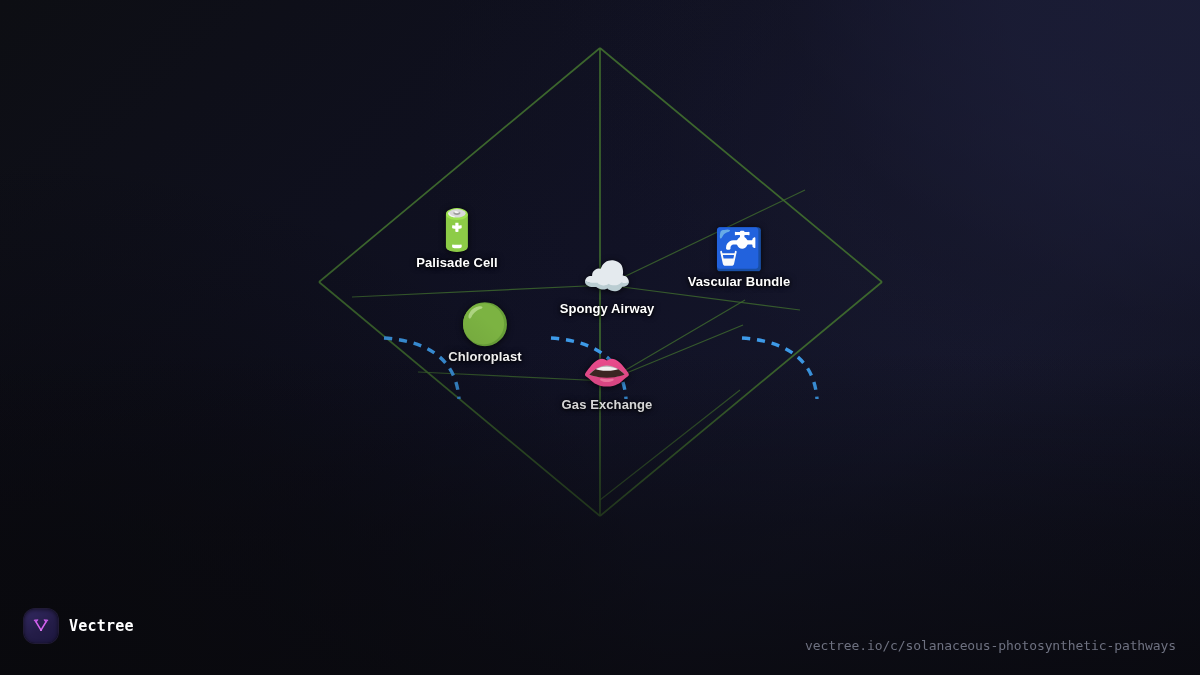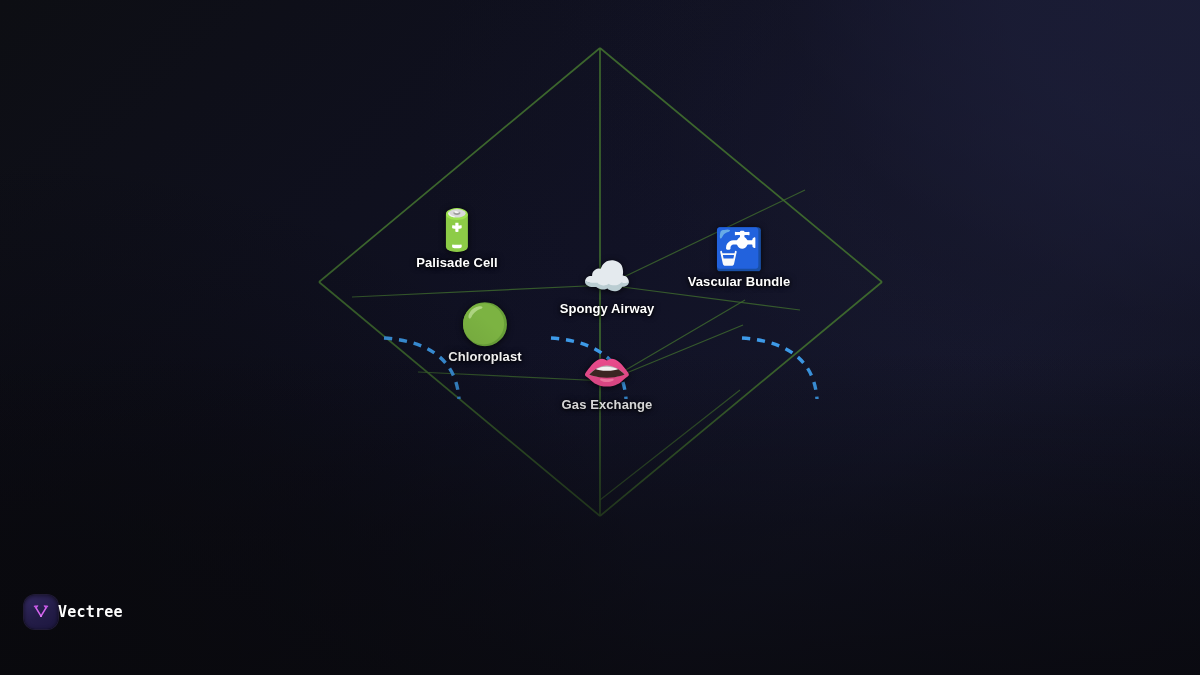--- a/index.html
+++ b/index.html
@@ -46,21 +46,21 @@
     font-weight:bold;
     color:#ffffff;
     text-align:center;
     white-space:nowrap;
     text-shadow:0 1px 3px rgba(0,0,0,0.95), 0 0 6px rgba(0,0,0,0.8);
     letter-spacing:.1px;
   }
 
   
   #footer { position:absolute; left:0; bottom:0; width:1200px; padding:0 24px 18px 24px; }
-  #brand-row { display:flex; align-items:center; margin-bottom:28px; }
+  #brand-row { display:flex; align-items:center; gap:11px; margin-bottom:14px; }
   #brand-logo {
     width:34px; height:34px; border-radius:11px;
     background:linear-gradient(150deg,#342a63 0%,#241d48 55%,#1d1740 100%);
     display:flex; align-items:center; justify-content:center;
     box-shadow:0 1px 4px rgba(0,0,0,.55) inset, 0 0 0 1px rgba(120,90,200,.22);
     flex:0 0 auto;
   }
   #brand-name {
     font-family:"DejaVu Sans Mono","Liberation Mono",monospace;
     font-size:15px; font-weight:bold; color:#ffffff; letter-spacing:.2px;
@@ -137,13 +137,14 @@
           <path d="M6 7 L12 17 L18 7" fill="none" stroke="#d464ef" stroke-width="1.9" stroke-linecap="round" stroke-linejoin="round"></path>
           <path d="M6 7 L4 5 M6 7 L8 4.6 M6 7 L6 4.2" fill="none" stroke="#c95be8" stroke-width="1.5" stroke-linecap="round"></path>
           <path d="M18 7 L20 5 M18 7 L16 4.6 M18 7 L18 4.2" fill="none" stroke="#c95be8" stroke-width="1.5" stroke-linecap="round"></path>
           <circle cx="12" cy="17" r="1.1" fill="#e07cf7"></circle>
         </svg>
       </div>
       <div id="brand-name">Vectree</div>
     </div>
   </div>
 
+  <div id="url">vectree.io/c/solanaceous-photosynthetic-pathways</div>
 </div>
 
 </body></html>

